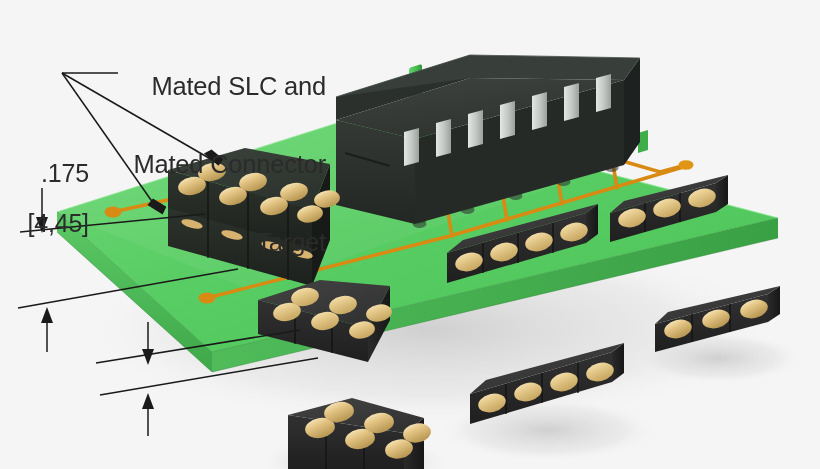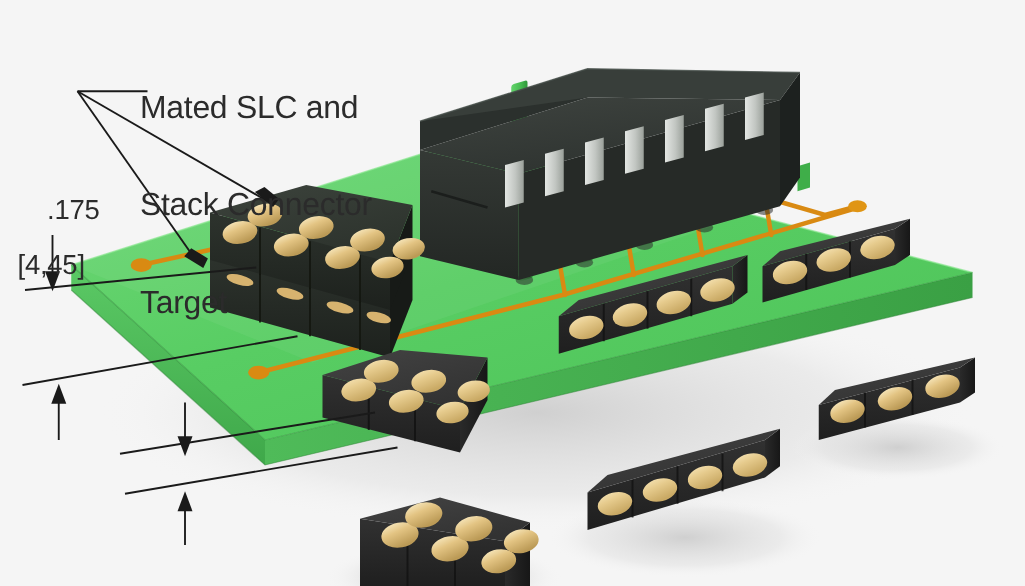--- a/index.html
+++ b/index.html
@@ -17,31 +17,31 @@
     position:absolute;
     color:#2b2b2b;
     font-family:"Liberation Sans", sans-serif;
     white-space:pre;
     line-height:1.02;
   }
   #callout-title{
     left:112px;top:21px;
     width:214px;
     font-size:25.5px;
-    text-align:left;
+    text-align:right;
     letter-spacing:-0.2px;
   }
   #callout-title div{display:block;}
   #dim-top-label{
     left:14px;top:135px;
-    font-size:22px;
+    font-size:25px;
     text-align:left;
     letter-spacing:-0.2px;
   }
-  #dim-top-label .l2{display:block;margin-top:-1px;}
+  #dim-top-label .l2{display:block;margin-top:-1px;text-align:right;}
   #dim-bottom-label{
     left:125px;top:441px;
     font-size:25px;
     letter-spacing:-0.2px;
   }
 </style>
 </head>
 <body>
 
 <div id="stage">
@@ -397,21 +397,21 @@
       <polygon points="148,365 142,349 154,349"></polygon>
       <polygon points="148,393 142,409 154,409"></polygon>
 
       <polygon points="219,165 203,155 210,150 223,158" transform="rotate(8 214 161)"></polygon>
       <polygon points="163,214 147,206 152,199 166,206" transform="rotate(5 158 210)"></polygon>
     </g>
   </svg>
 
   <div class="anno-text" id="callout-title">
     <div>Mated SLC and</div>
-    <div>Stack Connector</div>
+    <div>Mated Connector</div>
     <div>Target</div>
   </div>
 
   <div class="anno-text" id="dim-top-label">
     <span>.175</span>
     <span class="l2">[4,45]</span>
   </div>
 
   <div class="anno-text" id="dim-bottom-label">
     <span>.087</span>

